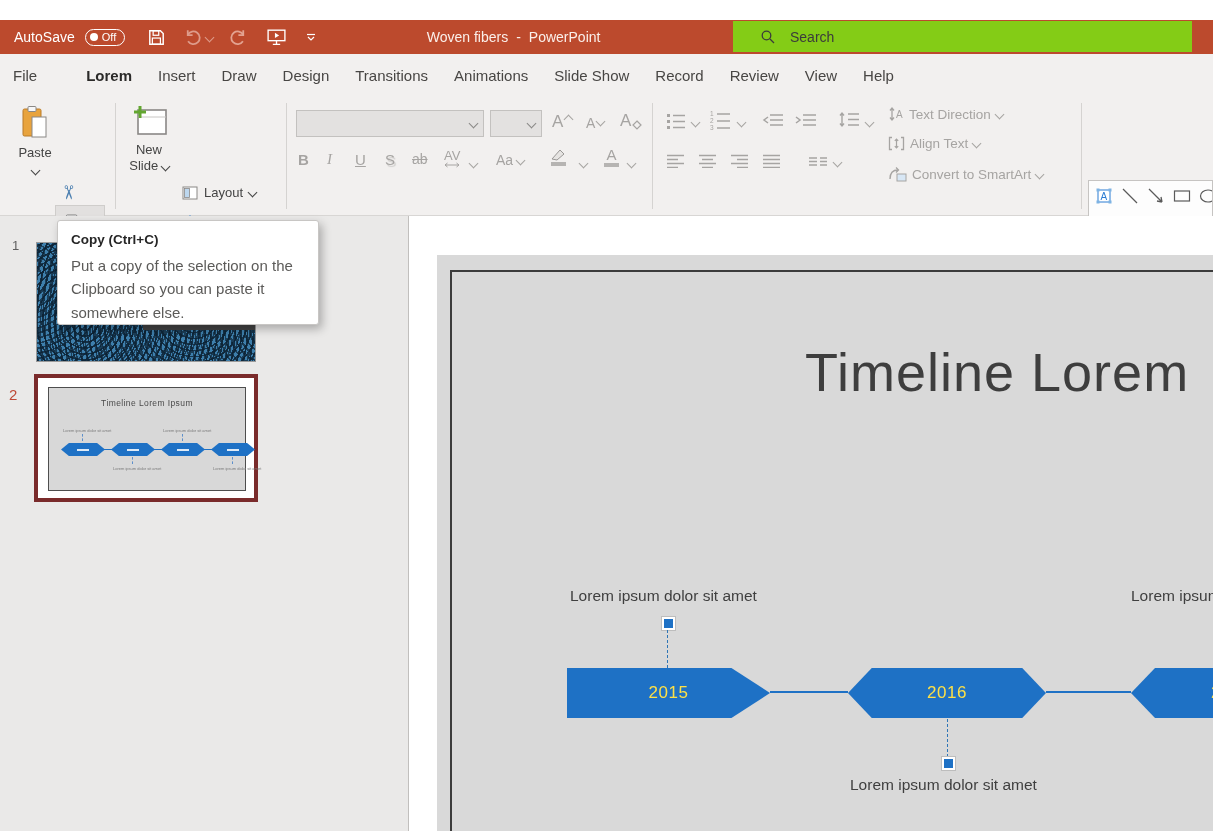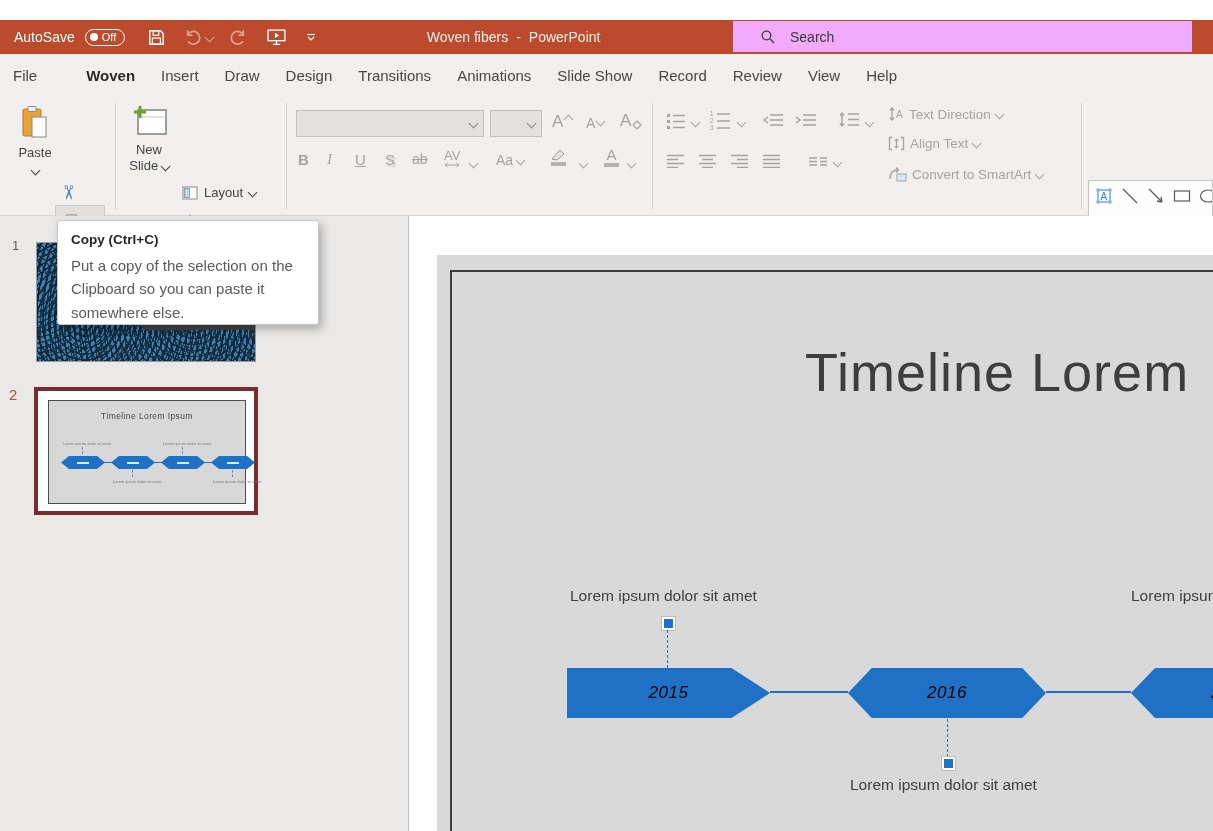--- a/index.html
+++ b/index.html
@@ -9,21 +9,21 @@
 
   
   #titlebar{left:0;top:0;width:1213px;height:34px;background:#BC4A2D;color:#fff;}
   #titlebar .qat{display:flex;align-items:center;height:34px;}
   .autosave-label{font-size:14px;color:#fff;}
   .toggle{width:40px;height:17px;border:1.5px solid #fff;border-radius:9px;display:flex;align-items:center;padding:0 4px;box-sizing:border-box;}
   .toggle .knob{width:8px;height:8px;border-radius:50%;background:#fff;margin-right:4px;}
   .toggle .state{font-size:11px;color:#fff;}
   .qicon{display:flex;align-items:center;justify-content:center;}
   .apptitle{font-size:14px;color:#FBEFEA;white-space:nowrap;display:flex;gap:8px;}
-  #searchbox{left:733px;top:1px;width:459px;height:31px;background:#f0abfc;display:flex;align-items:center;color:#3B3B3B;}
+  #searchbox{left:733px;top:1px;width:459px;height:31px;background:#84cc16;display:flex;align-items:center;color:#3B3B3B;}
   #searchbox .stext{font-size:14px;margin-left:14px;}
 
   
   #tabsrow{left:0;top:34px;width:1213px;height:43px;background:#F2F0EF;display:flex;align-items:center;}
   .tab{padding:10px 13px;font-size:15px;color:#484644;height:43px;display:flex;align-items:center;position:relative;cursor:default;}
   .tab.active{color:#2b2a29;font-weight:bold;}
   .tab.active .underline{position:absolute;left:10px;right:10px;bottom:3px;height:4px;background:#C8442B;}
 
   
   #ribbon{left:0;top:77px;width:1213px;height:119px;background:#F2F0EF;border-bottom:1px solid #D8D6D4;box-sizing:border-box;}
@@ -58,36 +58,36 @@
   #thumb1{left:36px;top:222px;width:220px;height:120px;background-color:#3E7FAC;
     background-image:
       repeating-radial-gradient(circle at 22% 68%, rgba(12,34,52,0.85) 0 1.5px, rgba(62,127,172,0) 1.5px 6px),
       repeating-radial-gradient(circle at 72% 60%, rgba(12,34,52,0.8) 0 1.5px, rgba(62,127,172,0) 1.5px 6px),
       repeating-radial-gradient(circle at 105% 75%, rgba(12,34,52,0.7) 0 1.5px, rgba(70,140,185,0) 1.5px 5px),
       repeating-radial-gradient(circle at -5% 30%, rgba(12,34,52,0.7) 0 1.5px, rgba(70,140,185,0) 1.5px 5px);
     border:1px solid #9a9a9a;box-sizing:border-box;}
   #thumb1 .titlebarph{position:absolute;left:106px;top:76px;width:112px;height:11px;background:#424242;box-shadow:inset 0 1.5px 0 #8F8F8F;}
 
   
-  #thumb2{left:34px;top:367px;width:224px;height:128px;border:4px solid #7A2B2B;background:#fff;box-sizing:border-box;}
+  #thumb2{left:34px;top:354px;width:224px;height:128px;border:4px solid #7A2B2B;background:#fff;box-sizing:border-box;}
   #minislide{position:absolute;left:10px;top:9px;width:196px;height:102px;background:#D8D8D8;border:1px solid #4E4E4E;}
   #minislide .mtitle{position:absolute;left:0;top:10px;width:100%;text-align:center;font-size:8.5px;color:#4A4A4A;letter-spacing:.4px;}
   .mhex{position:absolute;top:55px;width:44px;height:13px;background:#1E71C5;clip-path:polygon(0 50%,18% 0,82% 0,100% 50%,82% 100%,18% 100%);}
   .mhex .dash{position:absolute;left:50%;top:5.5px;width:12px;height:2px;margin-left:-6px;background:rgba(255,255,255,.85);}
   .mline{position:absolute;top:61px;height:1px;background:#1E71C5;}
   .mlabel{position:absolute;font-size:4px;color:#7A7A7A;white-space:nowrap;}
   .mriser{position:absolute;width:0;border-left:1px dashed #5C8FCB;height:7px;}
 
   
   #slide{position:absolute;left:28px;top:39px;width:900px;height:700px;background:#D9D9D9;}
   #slideframe{position:absolute;left:13px;top:15px;width:880px;height:680px;border:2px solid #3C3C3C;}
   #slidetitle{position:absolute;left:368px;top:86px;font-size:54px;font-weight:300;letter-spacing:1px;color:#3E3E3E;white-space:nowrap;}
 
   .tl-label{position:absolute;font-size:15.5px;color:#3F3F3F;white-space:nowrap;}
-  .tl-shape{position:absolute;top:413px;height:50px;background:#1E71C5;color:#000000;display:flex;align-items:center;justify-content:center;font-size:17px;letter-spacing:.5px;font-style:italic;}
+  .tl-shape{position:absolute;top:413px;height:50px;background:#1E71C5;color:#fde047;display:flex;align-items:center;justify-content:center;font-size:17px;letter-spacing:.5px;}
   .tl-conn{position:absolute;top:436px;height:2px;background:#1E71C5;}
   .tl-dash{position:absolute;width:0;border-left:1px dashed #2E75B6;}
   .tl-handle{position:absolute;width:9px;height:9px;background:#1E71C5;border:2px solid #fff;box-shadow:0 0 0 1px #BDBDBD;box-sizing:content-box;}
 
   
   #tooltip{left:57px;top:200px;width:262px;background:#fff;border:1px solid #C8C6C4;border-radius:3px;box-shadow:3px 4px 10px rgba(0,0,0,.28);padding:11px 13px 0 13px;box-sizing:border-box;z-index:50;}
   #tooltip .ttitle{font-size:13.5px;font-weight:bold;color:#262626;margin-bottom:7px;}
   #tooltip .tbody{font-size:15px;color:#5C5B59;line-height:1.55;}
 
   svg{display:block;}
@@ -152,21 +152,21 @@
       </span>
       <span class="stext">Search</span>
     </div>
   </div>
 
   <div id="tabsrow" class="abs">
     <div class="tab">
         <span>File</span>
       </div>
     <div class="tab active" style="margin-left:23px">
-        <span>Woven</span>
+        <span>Lorem</span>
         <span class="underline"></span>
       </div>
     <div class="tab">
         <span>Insert</span>
       </div>
     <div class="tab">
         <span>Draw</span>
       </div>
     <div class="tab">
         <span>Design</span>

